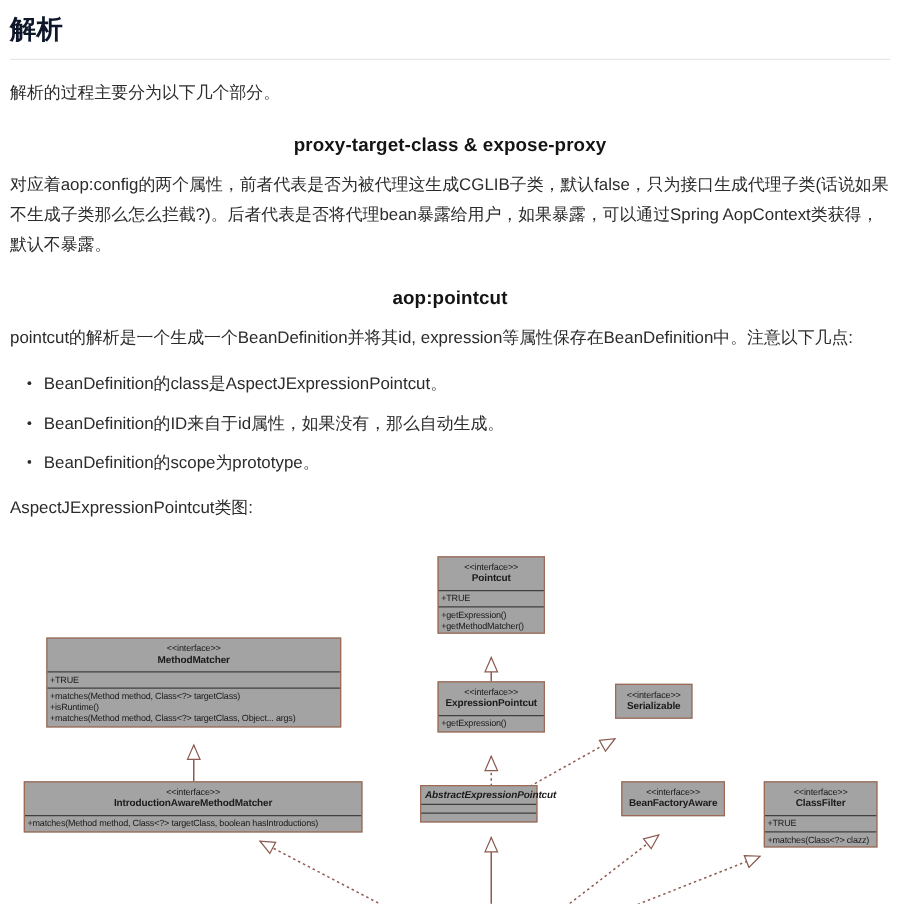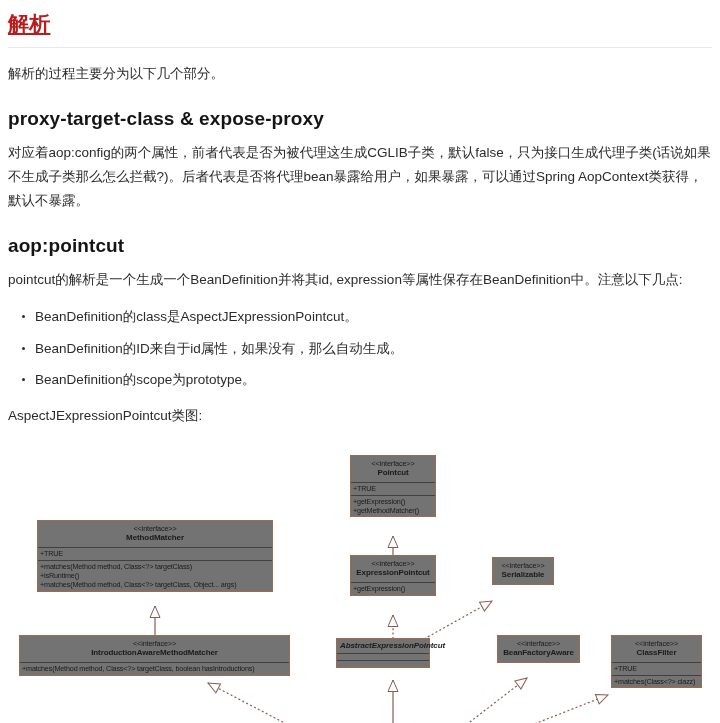--- a/index.html
+++ b/index.html
@@ -19,44 +19,44 @@
   .article {
     padding: 6px 8px 0 8px;
     box-sizing: border-box;
   }
 
   h1.page-title {
     font-size: 21px;
     font-weight: bold;
     line-height: 1.35;
     margin: 4px 0 9px 0;
-    color: #b91c1c;
+    color: #0f172a;
     letter-spacing: 0.2px;
-    text-decoration: underline;
   }
   .title-rule {
     height: 1px;
     background: #e8e8e8;
     margin: 0 0 14px 0;
     border: 0;
   }
 
   p.para {
     font-size: 13.5px;
     line-height: 1.78;
     margin: 0 0 15px 0;
     color: #2b2b2b;
   }
 
   h2.sub-head {
-    font-size: 19px;
+    font-size: 15px;
     font-weight: bold;
     margin: 22px 0 11px 0;
     color: #141414;
     letter-spacing: 0.1px;
+    text-align: center;
   }
 
   ul.bullets {
     margin: 0 0 14px 0;
     padding-left: 27px;
     list-style: none;
   }
   ul.bullets li {
     font-size: 13.5px;
     line-height: 1.5;
@@ -84,21 +84,21 @@
     left: -8px;
   }
   #uml-svg {
     position: absolute;
     left: 0;
     top: 0;
   }
 
   .uml-box {
     position: absolute;
-    background: #737373;
+    background: #a3a3a3;
     border: 1px solid #9c6a55;
     box-sizing: border-box;
     font-size: 7.4px;
     line-height: 1.25;
     color: #1a1a1a;
     z-index: 5;
   }
   .uml-head {
     padding: 2px 3px 3px 3px;
     text-align: center;

